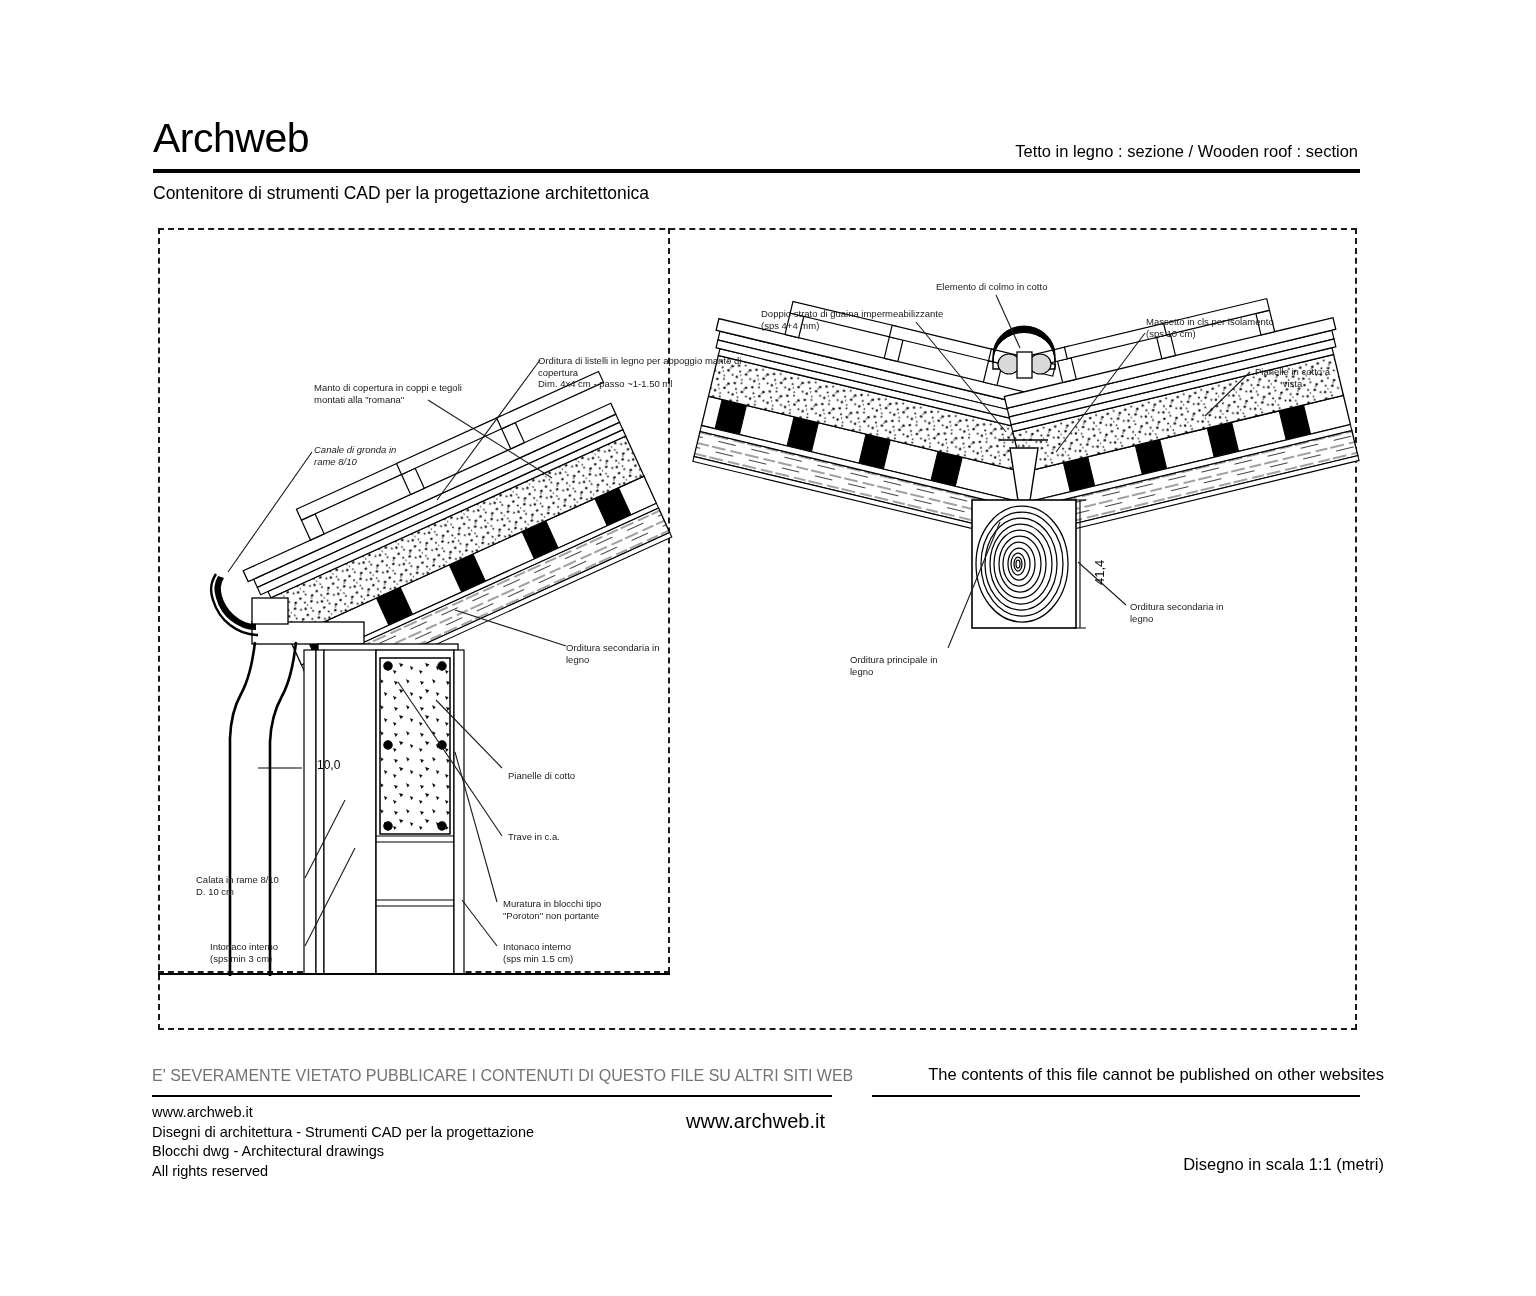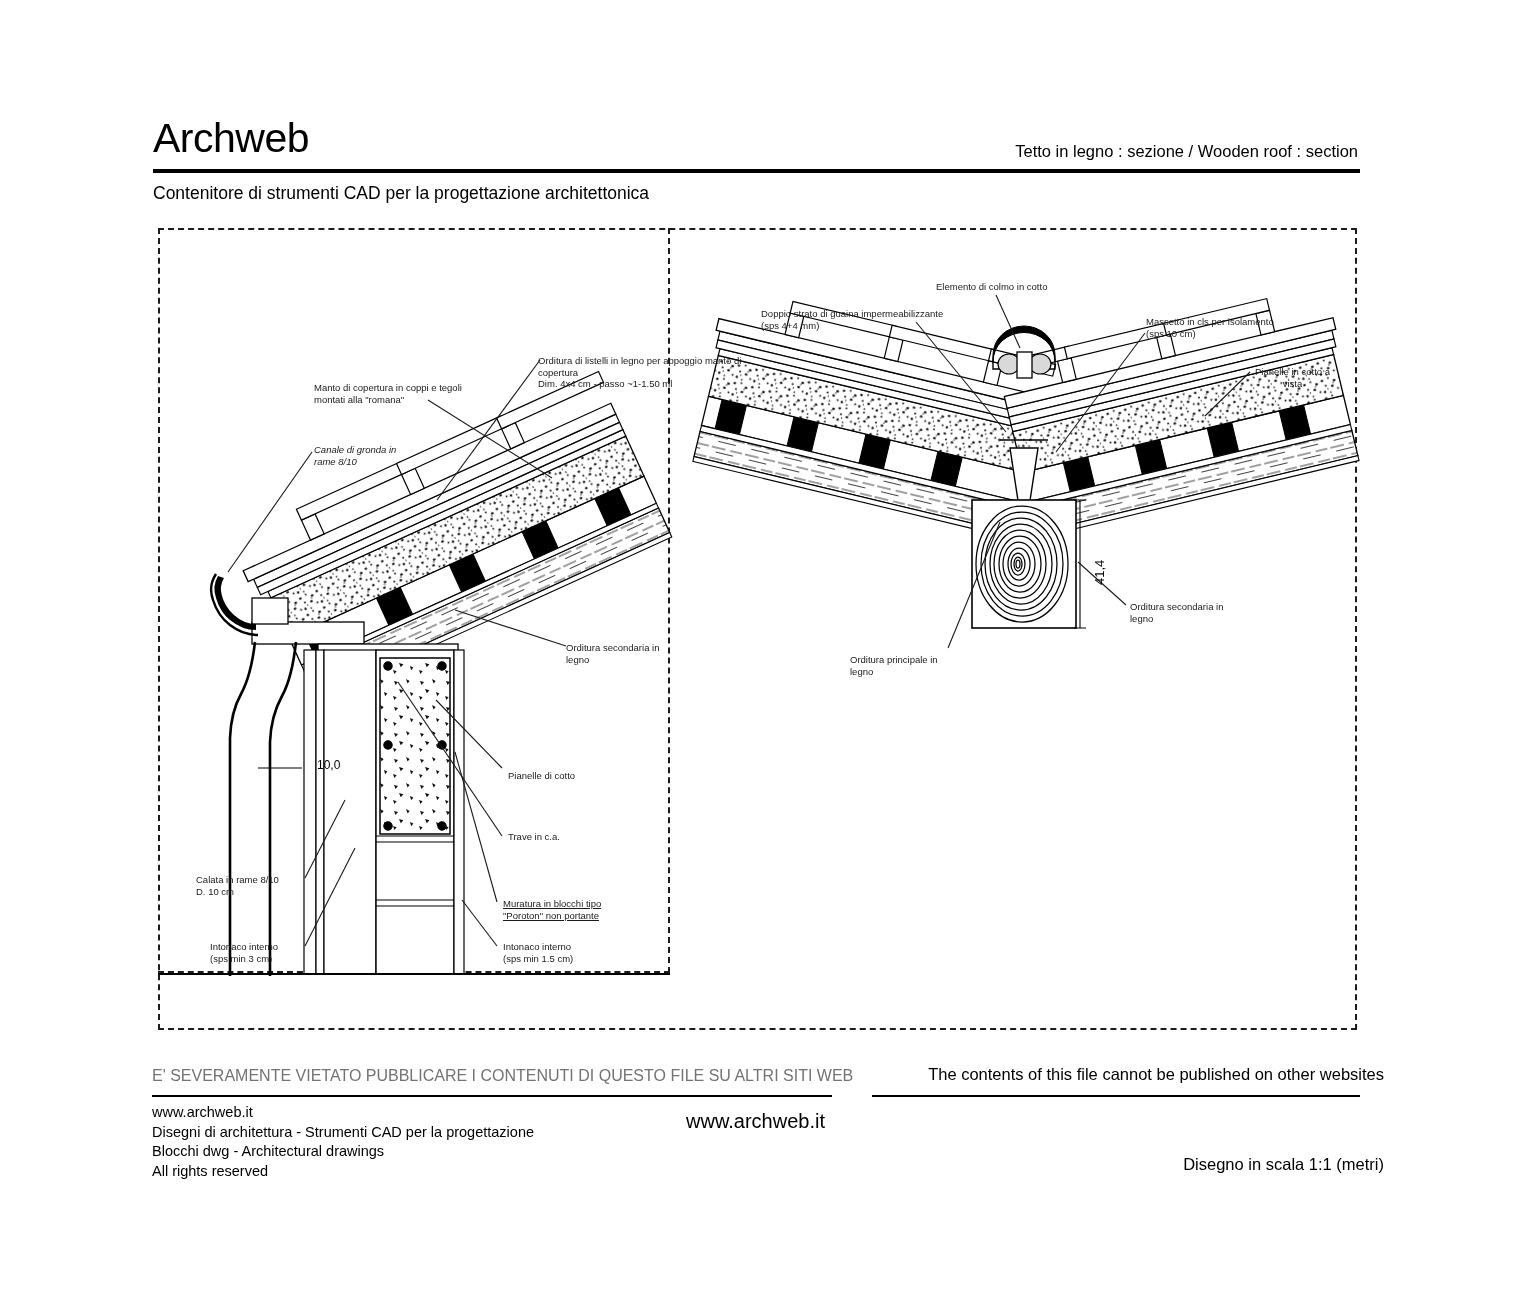--- a/index.html
+++ b/index.html
@@ -395,21 +395,21 @@
 copertura
 Dim. 4x4 cm - passo ~1-1.50 ml</div>
   <div class="lbl" style="left:566px; top:642px;">Orditura secondaria in
 legno</div>
   <div class="lbl" style="left:508px; top:770px;">Pianelle di cotto</div>
   <div class="lbl" style="left:508px; top:831px;text-align:right;">Trave in c.a.</div>
   <div class="lbl" style="left:196px; top:874px;">Calata in rame 8/10
 D. 10 cm</div>
   <div class="lbl" style="left:210px; top:941px;">Intonaco interno
 (sps min 3 cm)</div>
-  <div class="lbl" style="left:503px; top:898px;text-decoration:underline;">Muratura in blocchi tipo
+  <div class="lbl" style="left:503px; top:898px;">Muratura in blocchi tipo
 "Poroton" non portante</div>
   <div class="lbl" style="left:503px; top:941px;">Intonaco interno
 (sps min 1.5 cm)</div>
 
   <div class="lbl" style="left:908px; top:281px;padding-left:28px;">Elemento di colmo in cotto</div>
   <div class="lbl" style="left:761px; top:308px;">Doppio strato di guaina impermeabilizzante
 (sps 4+4 mm)</div>
   <div class="lbl" style="left:1146px; top:316px;">Massetto in cls per isolamento
 (sps 10 cm)</div>
   <div class="lbl" style="left:1255px; top:366px;text-align:center;">Pianelle in cotto a

